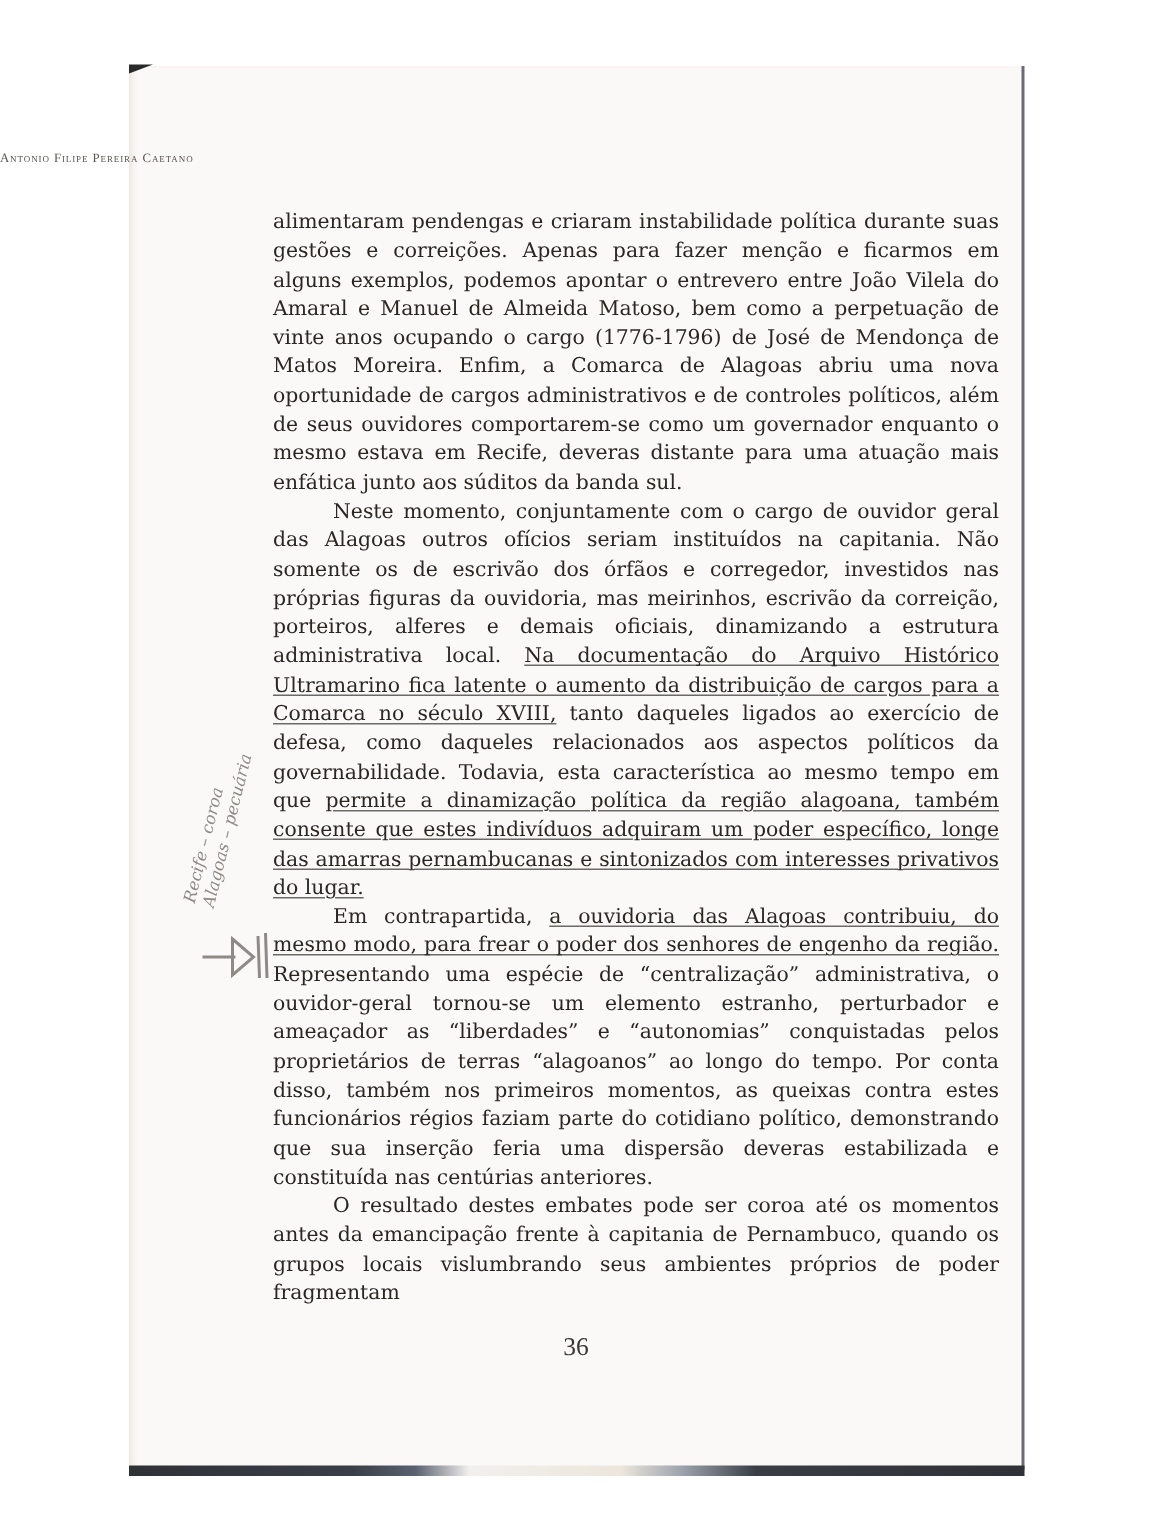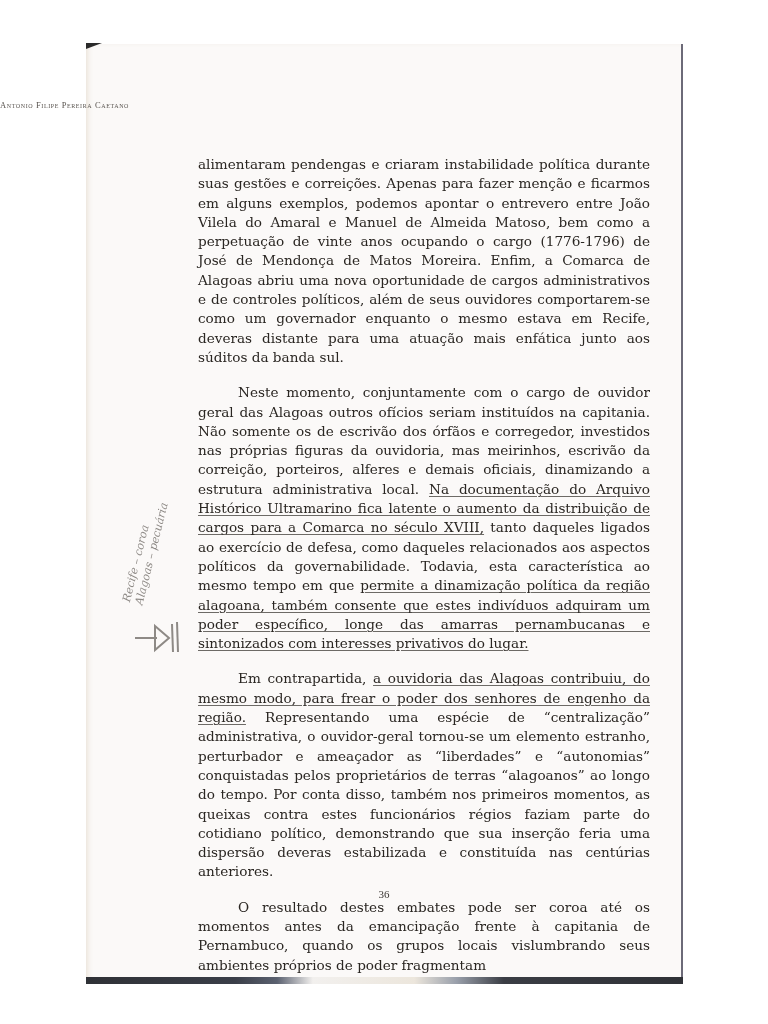--- a/index.html
+++ b/index.html
@@ -17,26 +17,26 @@
   .running-head {
     position:absolute; left:0; right:0; top:100px; text-align:left;
     font-family:"Liberation Serif", serif; font-size:8.5px; letter-spacing:0.6px;
     color:#5a5550; font-variant:small-caps;
   }
   .body-text {
     position:absolute; left:182px; top:139px; width:484px;
     font-family:"DejaVu Serif", serif; font-size:13.6px; line-height:19.3px;
     color:#2a2622; text-align:justify;
   }
-  .para { margin:16px; }
+  .para { margin:0; }
   .para.indent { text-indent:40px; }
   .ul { text-decoration:underline; text-decoration-color:#6d6a66; text-underline-offset:2px; text-decoration-thickness:1.2px; }
   .page-number {
     position:absolute; left:0; right:0; top:888px; text-align:center;
-    font-family:"Liberation Serif", serif; font-size:11px; color:#3b3733;
+    font-family:"Liberation Serif", serif; font-size:17px; color:#3b3733;
   }
   .margin-note {
     position:absolute; left:118px; top:440px; width:90px; height:160px;
     font-family:"DejaVu Serif", serif; font-style:italic; font-size:11px; color:#8e8a86;
     transform:rotate(-76deg); transform-origin:left top;
   }
   .margin-note span { display:block; white-space:nowrap; }
   .bracket-mark { position:absolute; left:133px; top:618px; }
 </style>
 </head>

